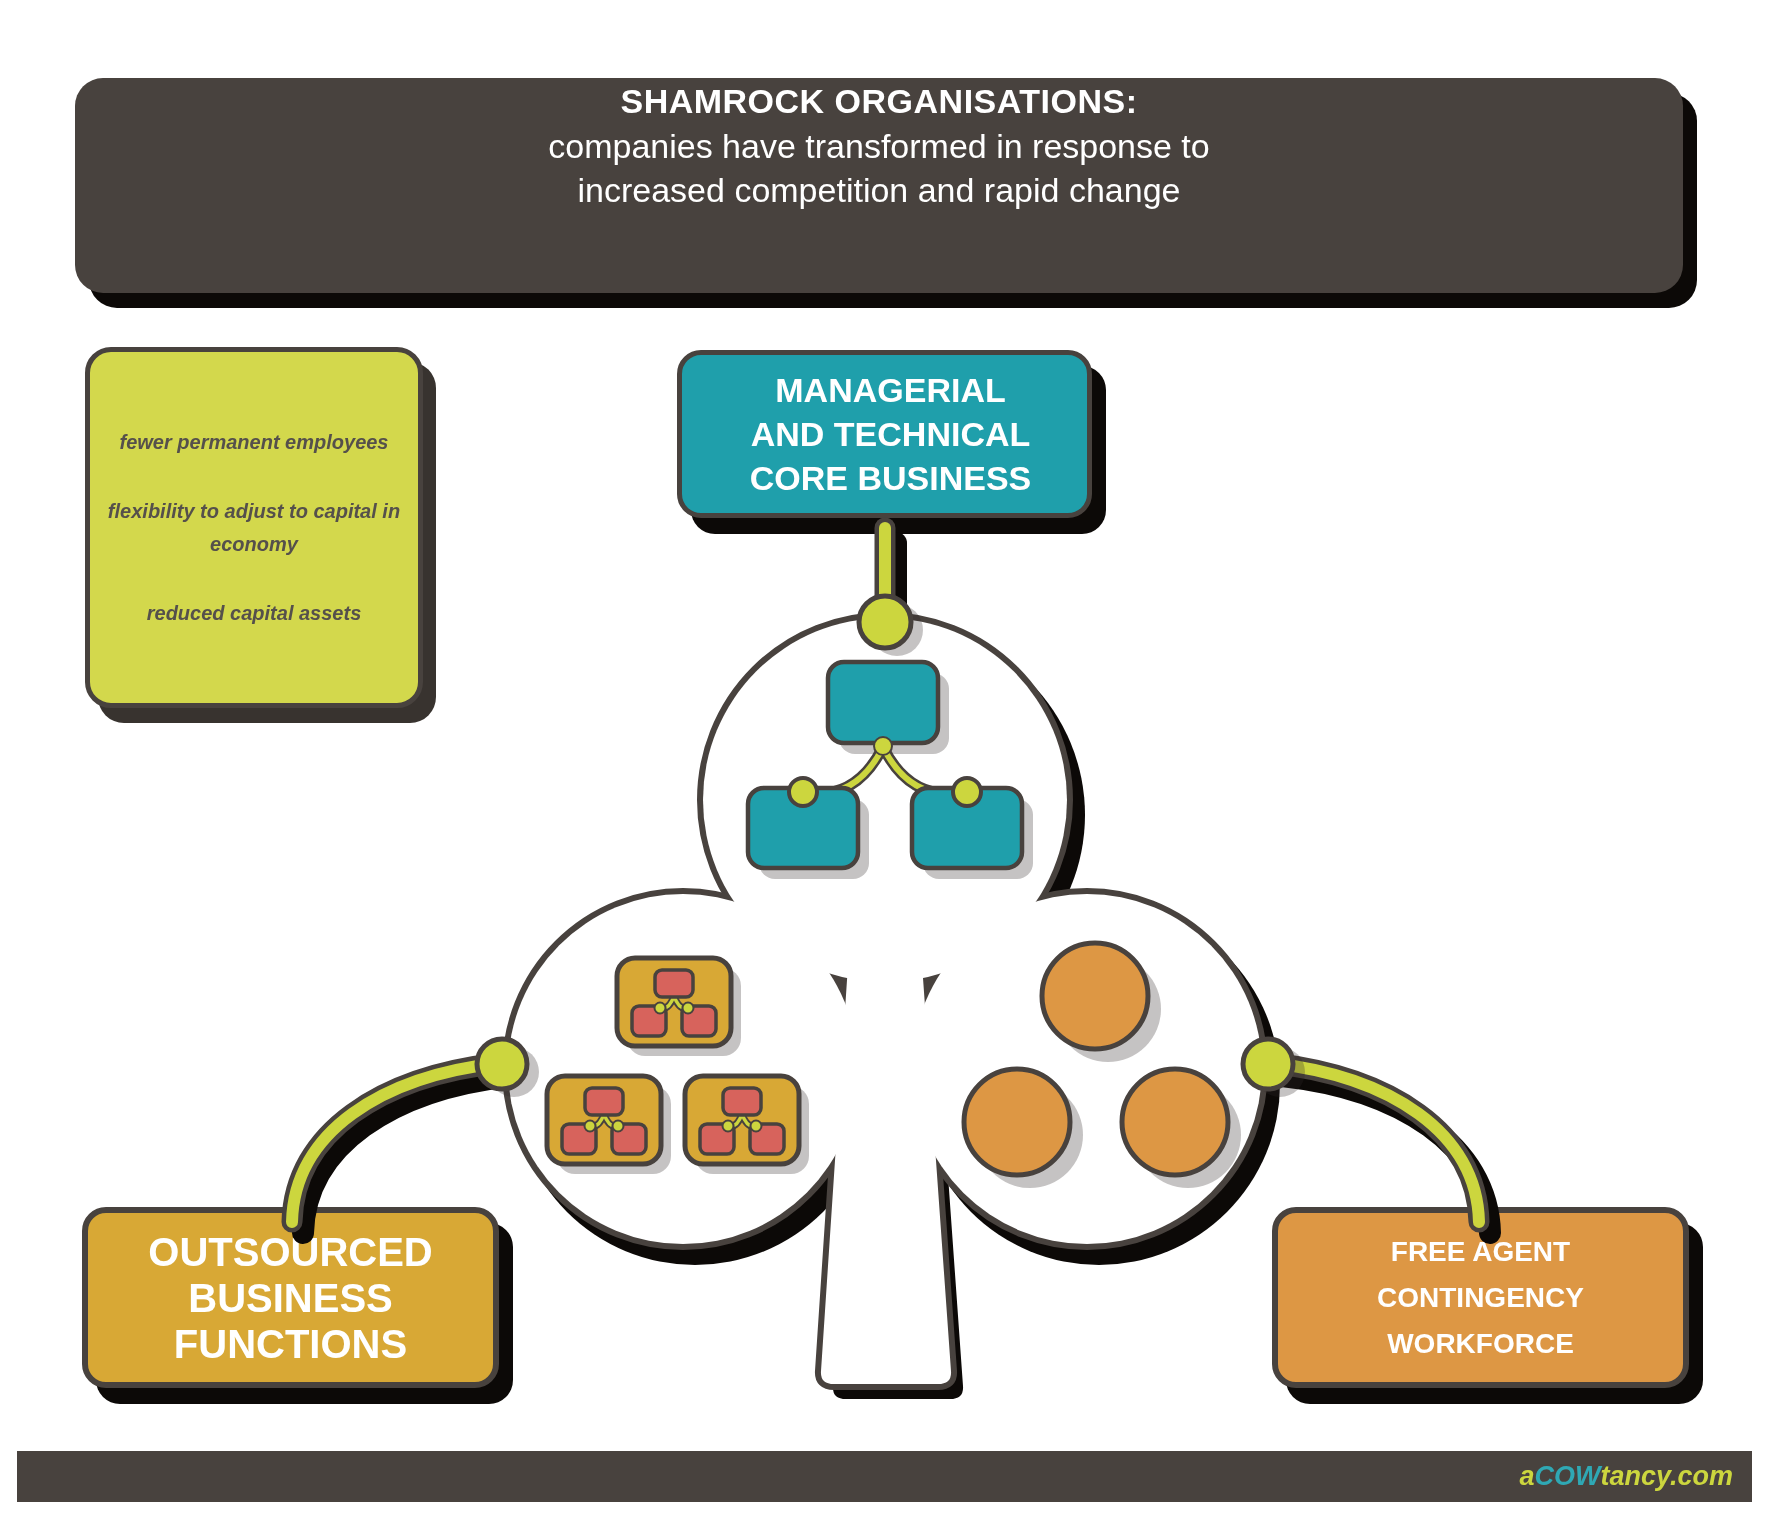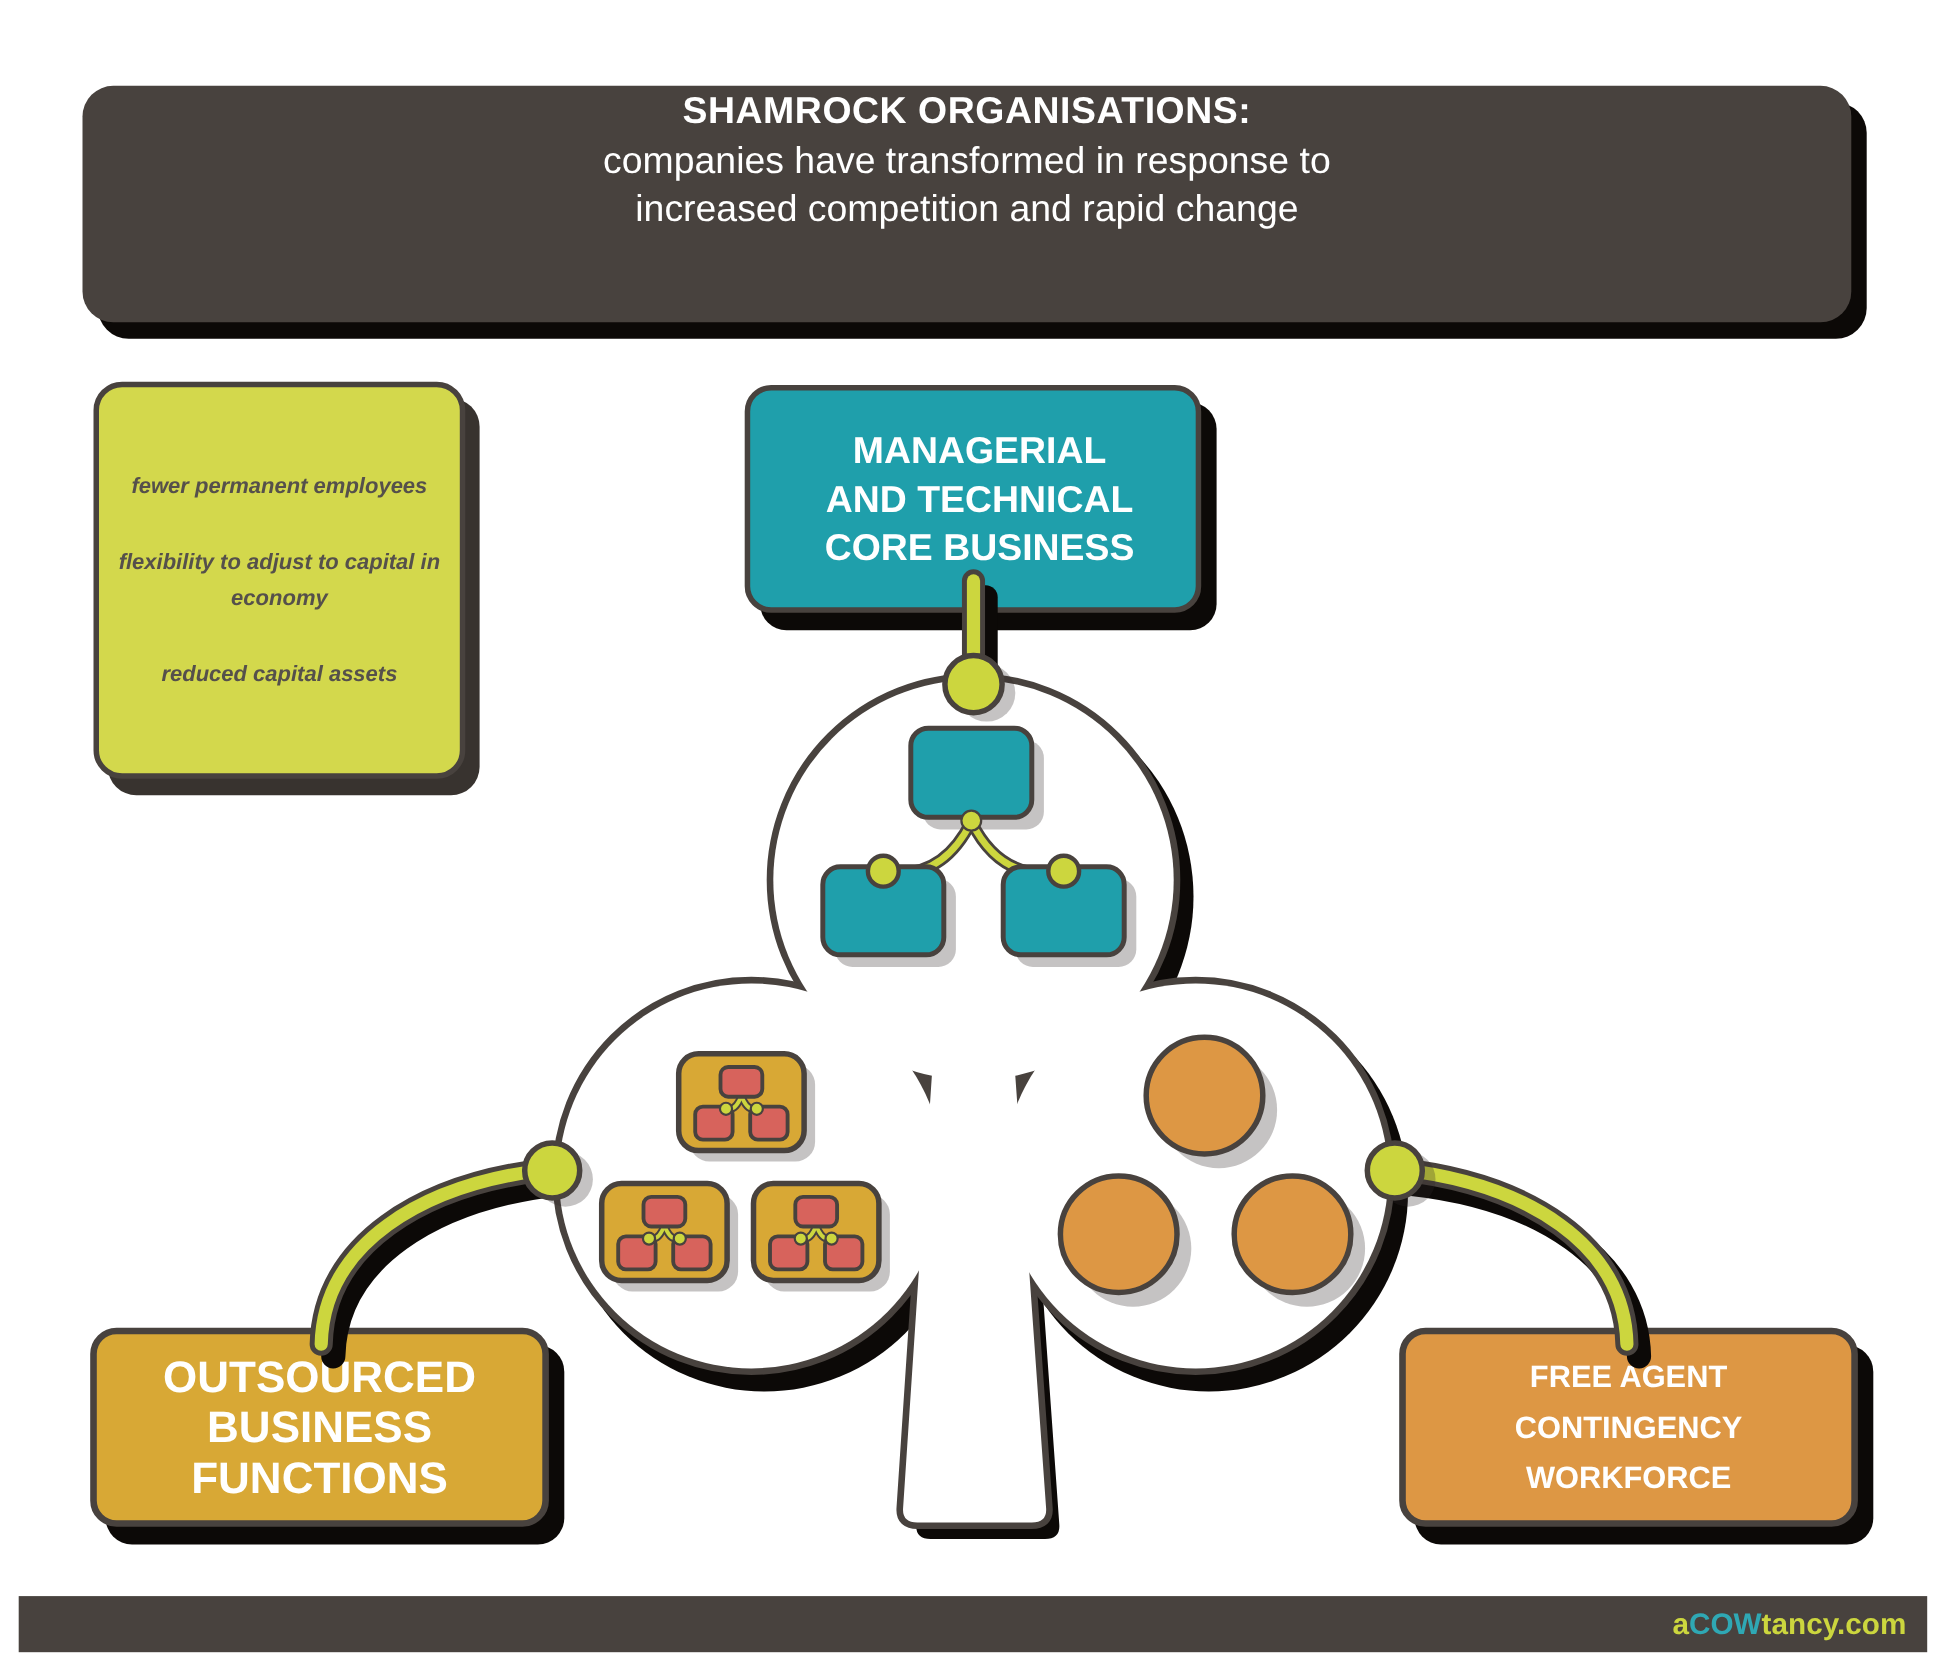--- a/index.html
+++ b/index.html
@@ -32,35 +32,35 @@
   }
 
   
   .label-box{
     position:absolute;border:5px solid var(--dark);border-radius:24px;
     box-shadow:14px 16px 0 var(--shadow_black);
     color:#ffffff;font-weight:bold;text-align:center;
     display:flex;flex-direction:column;justify-content:center;
     z-index:1;
   }
-  .core-box{left:677px;top:350px;width:415px;height:207px;background:var(--teal);
+  .core-box{left:677px;top:350px;width:415px;height:168px;background:var(--teal);
     font-size:34px;line-height:44px;padding-left:12px;}
   .outsourced-box{left:82px;top:1207px;width:417px;height:181px;background:var(--gold);
     font-size:40px;line-height:46px;border-width:6px;}
   .freeagent-box{left:1272px;top:1207px;width:417px;height:181px;background:var(--orange);
     font-size:28px;line-height:46px;border-width:6px;}
 
   
   .footer{
     position:absolute;left:17px;top:1451px;width:1735px;height:51px;
     background:var(--dark);z-index:1;
     display:flex;align-items:center;justify-content:flex-end;
     padding-right:19px;
   }
-  .logo{font-size:27px;font-weight:bold;white-space:nowrap;}
+  .logo{font-size:27px;font-style:italic;font-weight:bold;white-space:nowrap;}
   .logo .lg-a{color:var(--chartreuse);}
   .logo .lg-cow{color:var(--teal_light);}
   .logo .lg-rest{color:var(--chartreuse);}
 
   
   .diagram{position:absolute;left:0;top:0;z-index:3;pointer-events:none;}
 
   .sham-shadow{fill:var(--shadow_black);}
   .sham-outline{fill:var(--dark);stroke:var(--dark);stroke-width:12;}
   .sham-fill{fill:#ffffff;}

